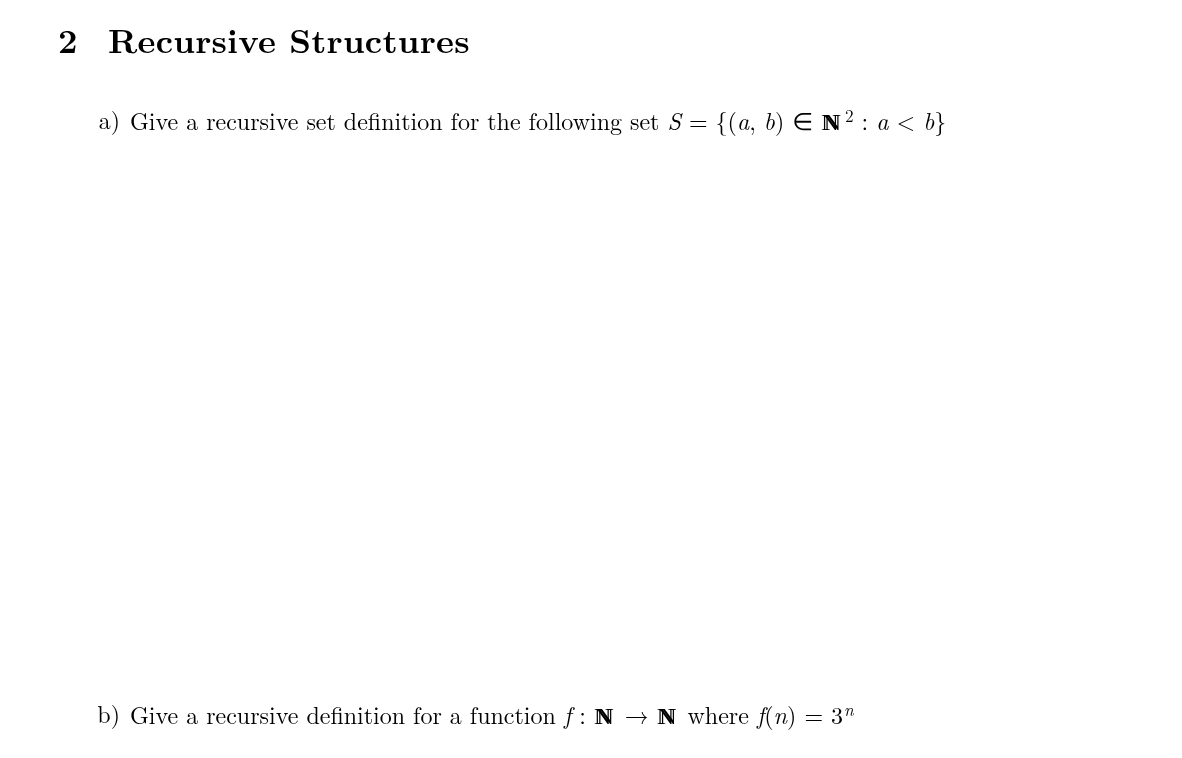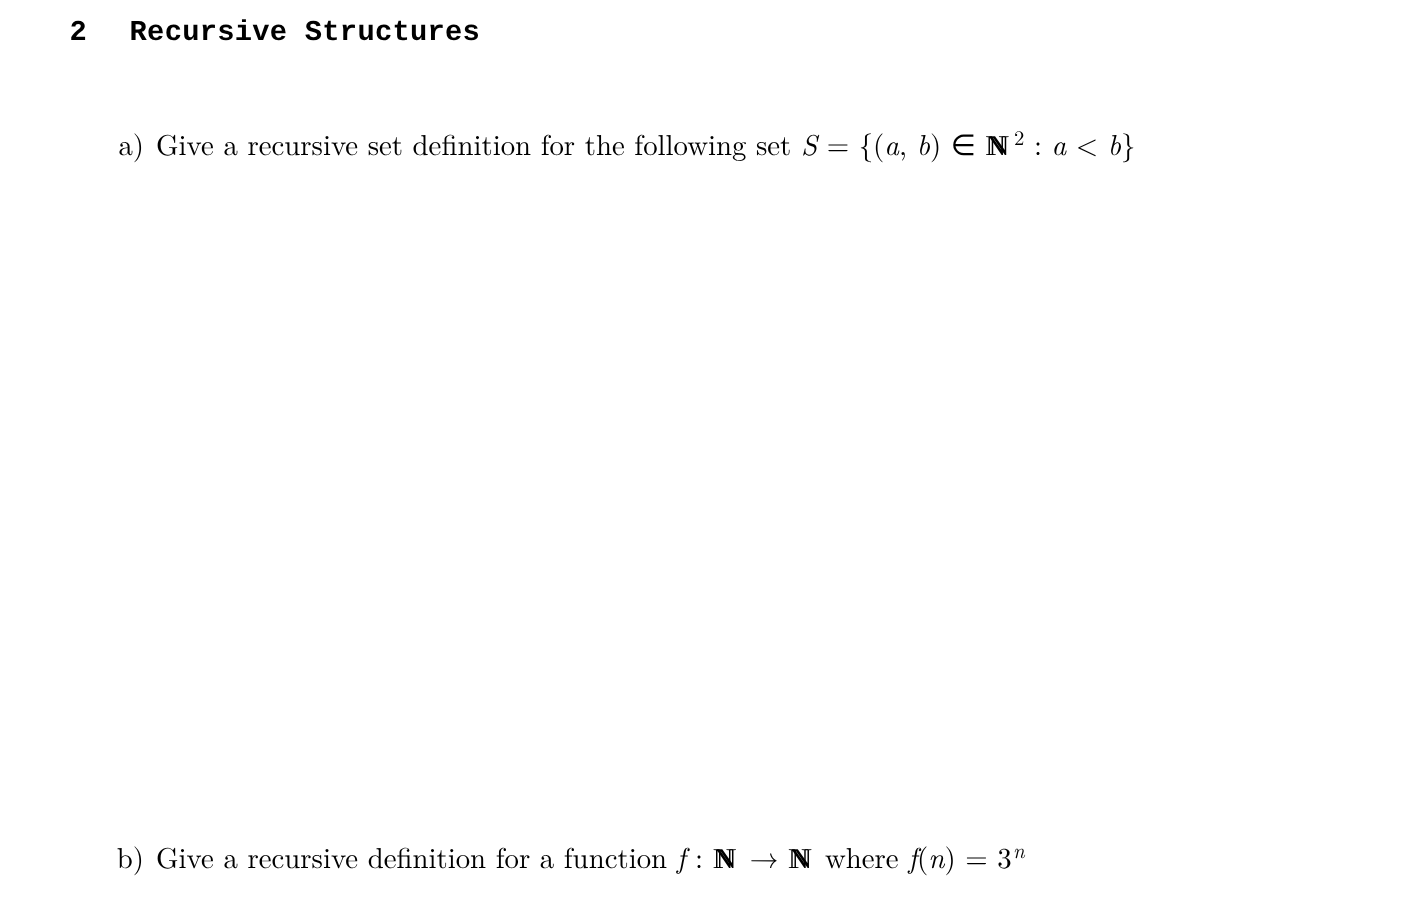--- a/index.html
+++ b/index.html
@@ -14,24 +14,23 @@
   .page {
     position: relative;
     width: 1182px;
     height: 758px;
     box-sizing: border-box;
   }
   .section-heading {
     position: absolute;
     left: 58px;
     top: 14px;
-    font-size: 24px;
+    font-size: 34px;
     font-weight: bold;
     letter-spacing: 0.2px;
-    font-family: Liberation Mono, monospace;
   }
   .section-number {
     display: inline-block;
     width: 50px;
   }
   .item {
     position: absolute;
     font-size: 24px;
     line-height: 1.45;
   }

